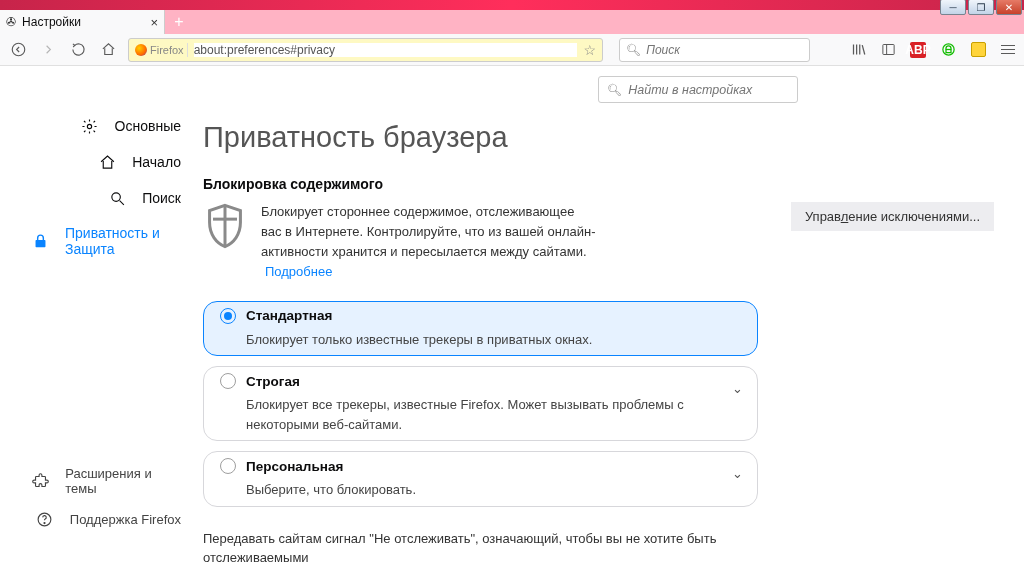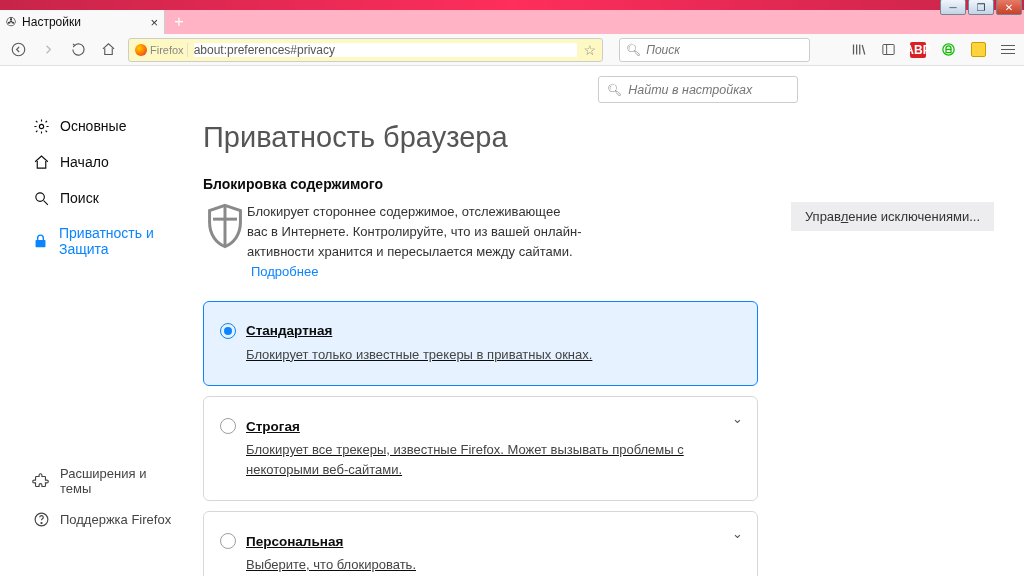--- a/index.html
+++ b/index.html
@@ -40,50 +40,50 @@
 .ico svg { width: 15px; height: 15px; }
 .abp { width: 16px; height: 16px; background: #d92025; color: #fff; font-size: 12px; font-weight: bold; border-radius: 2px; display: flex; align-items: center; justify-content: center; }
 .greenlock { color: #12bc00; }
 .yellowbox { width: 15px; height: 15px; background: #ffd43b; border: 1px solid #c9a000; border-radius: 2px; }
 .hamburger { display: flex; flex-direction: column; gap: 2.5px; }
 .hamburger span { width: 14px; height: 1.5px; background: #5a5a5a; }
 
 
 .content { display: flex; height: calc(576px - 10px - 24px - 32px); background: #fff; }
 .sidebar { width: 185px; padding: 45px 0 0 28px; display: flex; flex-direction: column; }
-.sideitem { display: flex; align-items: center; gap: 10px; padding: 6px 4px; font-size: 14px; color: #0c0c0d; cursor: pointer; margin-bottom: 6px; }
+.sideitem { display: flex; align-items: center; gap: 16px; padding: 6px 4px; font-size: 14px; color: #0c0c0d; cursor: pointer; margin-bottom: 6px; justify-content: flex-end; }
 .sideitem.active { color: #0a84ff; }
 .sideitem .sicon { width: 18px; height: 18px; display: flex; align-items: center; justify-content: center; }
 .sideitem .sicon svg { width: 17px; height: 17px; stroke: currentColor; fill: none; stroke-width: 1.6; }
 .sideitem.active .sicon svg.lockfill { fill: #0a84ff; stroke: none; }
 .double { line-height: 1.15; }
 .sidefoot { margin-top: auto; padding-bottom: 40px; }
 .sidefoot .sideitem { font-size: 13px; color: #444; margin-bottom: 2px; }
 
 .main { flex: 1; padding: 10px 30px 0 18px; overflow-y: auto; position: relative; }
 .main::-webkit-scrollbar { width: 16px; }
 .main::-webkit-scrollbar-track { background: #f0f0f0; }
 .main::-webkit-scrollbar-thumb { background: #c1c1c1; border: 3px solid #f0f0f0; border-radius: 8px; }
 
 .findbox { width: 200px; height: 27px; margin-left: 395px; margin-bottom: 18px; border: 1px solid #ccc; border-radius: 3px; display: flex; align-items: center; padding: 0 8px; gap: 6px; }
 .findbox input { flex: 1; border: none; outline: none; font-size: 12.5px; font-style: italic; color: #0c4a6e; }
 
 h1.sect { font-size: 29px; font-weight: 400; color: #555; margin-bottom: 22px; }
 h2.sub { font-size: 14px; font-weight: 600; color: #0c0c0d; margin-bottom: 10px; }
 
-.blockrow { display: flex; align-items: flex-start; margin-bottom: 18px; }
+.blockrow { display: flex; align-items: flex-start; gap: 14px; margin-bottom: 18px; }
 .shield { width: 44px; height: 48px; flex-shrink: 0; }
 .shield svg { width: 100%; height: 100%; fill: none; stroke: #8a8a8a; stroke-width: 3.5; }
 .blockdesc { flex: 1; font-size: 13px; color: #333; line-height: 1.55; max-width: 335px; }
 .blockdesc a { color: #0a84ff; text-decoration: none; margin-left: 4px; }
 .excbtn { background: #ededf0; border: none; font-size: 13px; color: #333; padding: 7px 14px; cursor: pointer; margin-left: auto; }
 .excbtn u { text-decoration: underline; }
 
 .opts { display: flex; flex-direction: column; gap: 10px; max-width: 555px; margin-bottom: 22px; }
-.opt { border: 1px solid #d7d7db; border-radius: 6px; padding: 21px 16px; position: relative; cursor: pointer; text-decoration: underline; }
+.opt { border: 1px solid #d7d7db; border-radius: 14px; padding: 6px 16px; position: relative; cursor: pointer; }
 .opt.selected { border-color: #0a84ff; background: #e6f2ff; }
 .opt .rhead { display: flex; align-items: center; gap: 10px; margin-bottom: 6px; }
 .radio { width: 16px; height: 16px; border: 1.5px solid #9e9e9e; border-radius: 50%; display: flex; align-items: center; justify-content: center; flex-shrink: 0; }
 .opt.selected .radio { border-color: #0a84ff; }
 .opt.selected .radio::after { content: ""; width: 8px; height: 8px; background: #0a84ff; border-radius: 50%; }
 .opt .rlabel { font-weight: 600; font-size: 13.5px; }
 .opt .rdesc { font-size: 13px; color: #444; line-height: 1.5; padding-left: 26px; }
 .chev { position: absolute; right: 14px; top: 14px; color: #555; }
 
 .dnt { font-size: 13px; color: #333; max-width: 600px; line-height: 1.5; }

